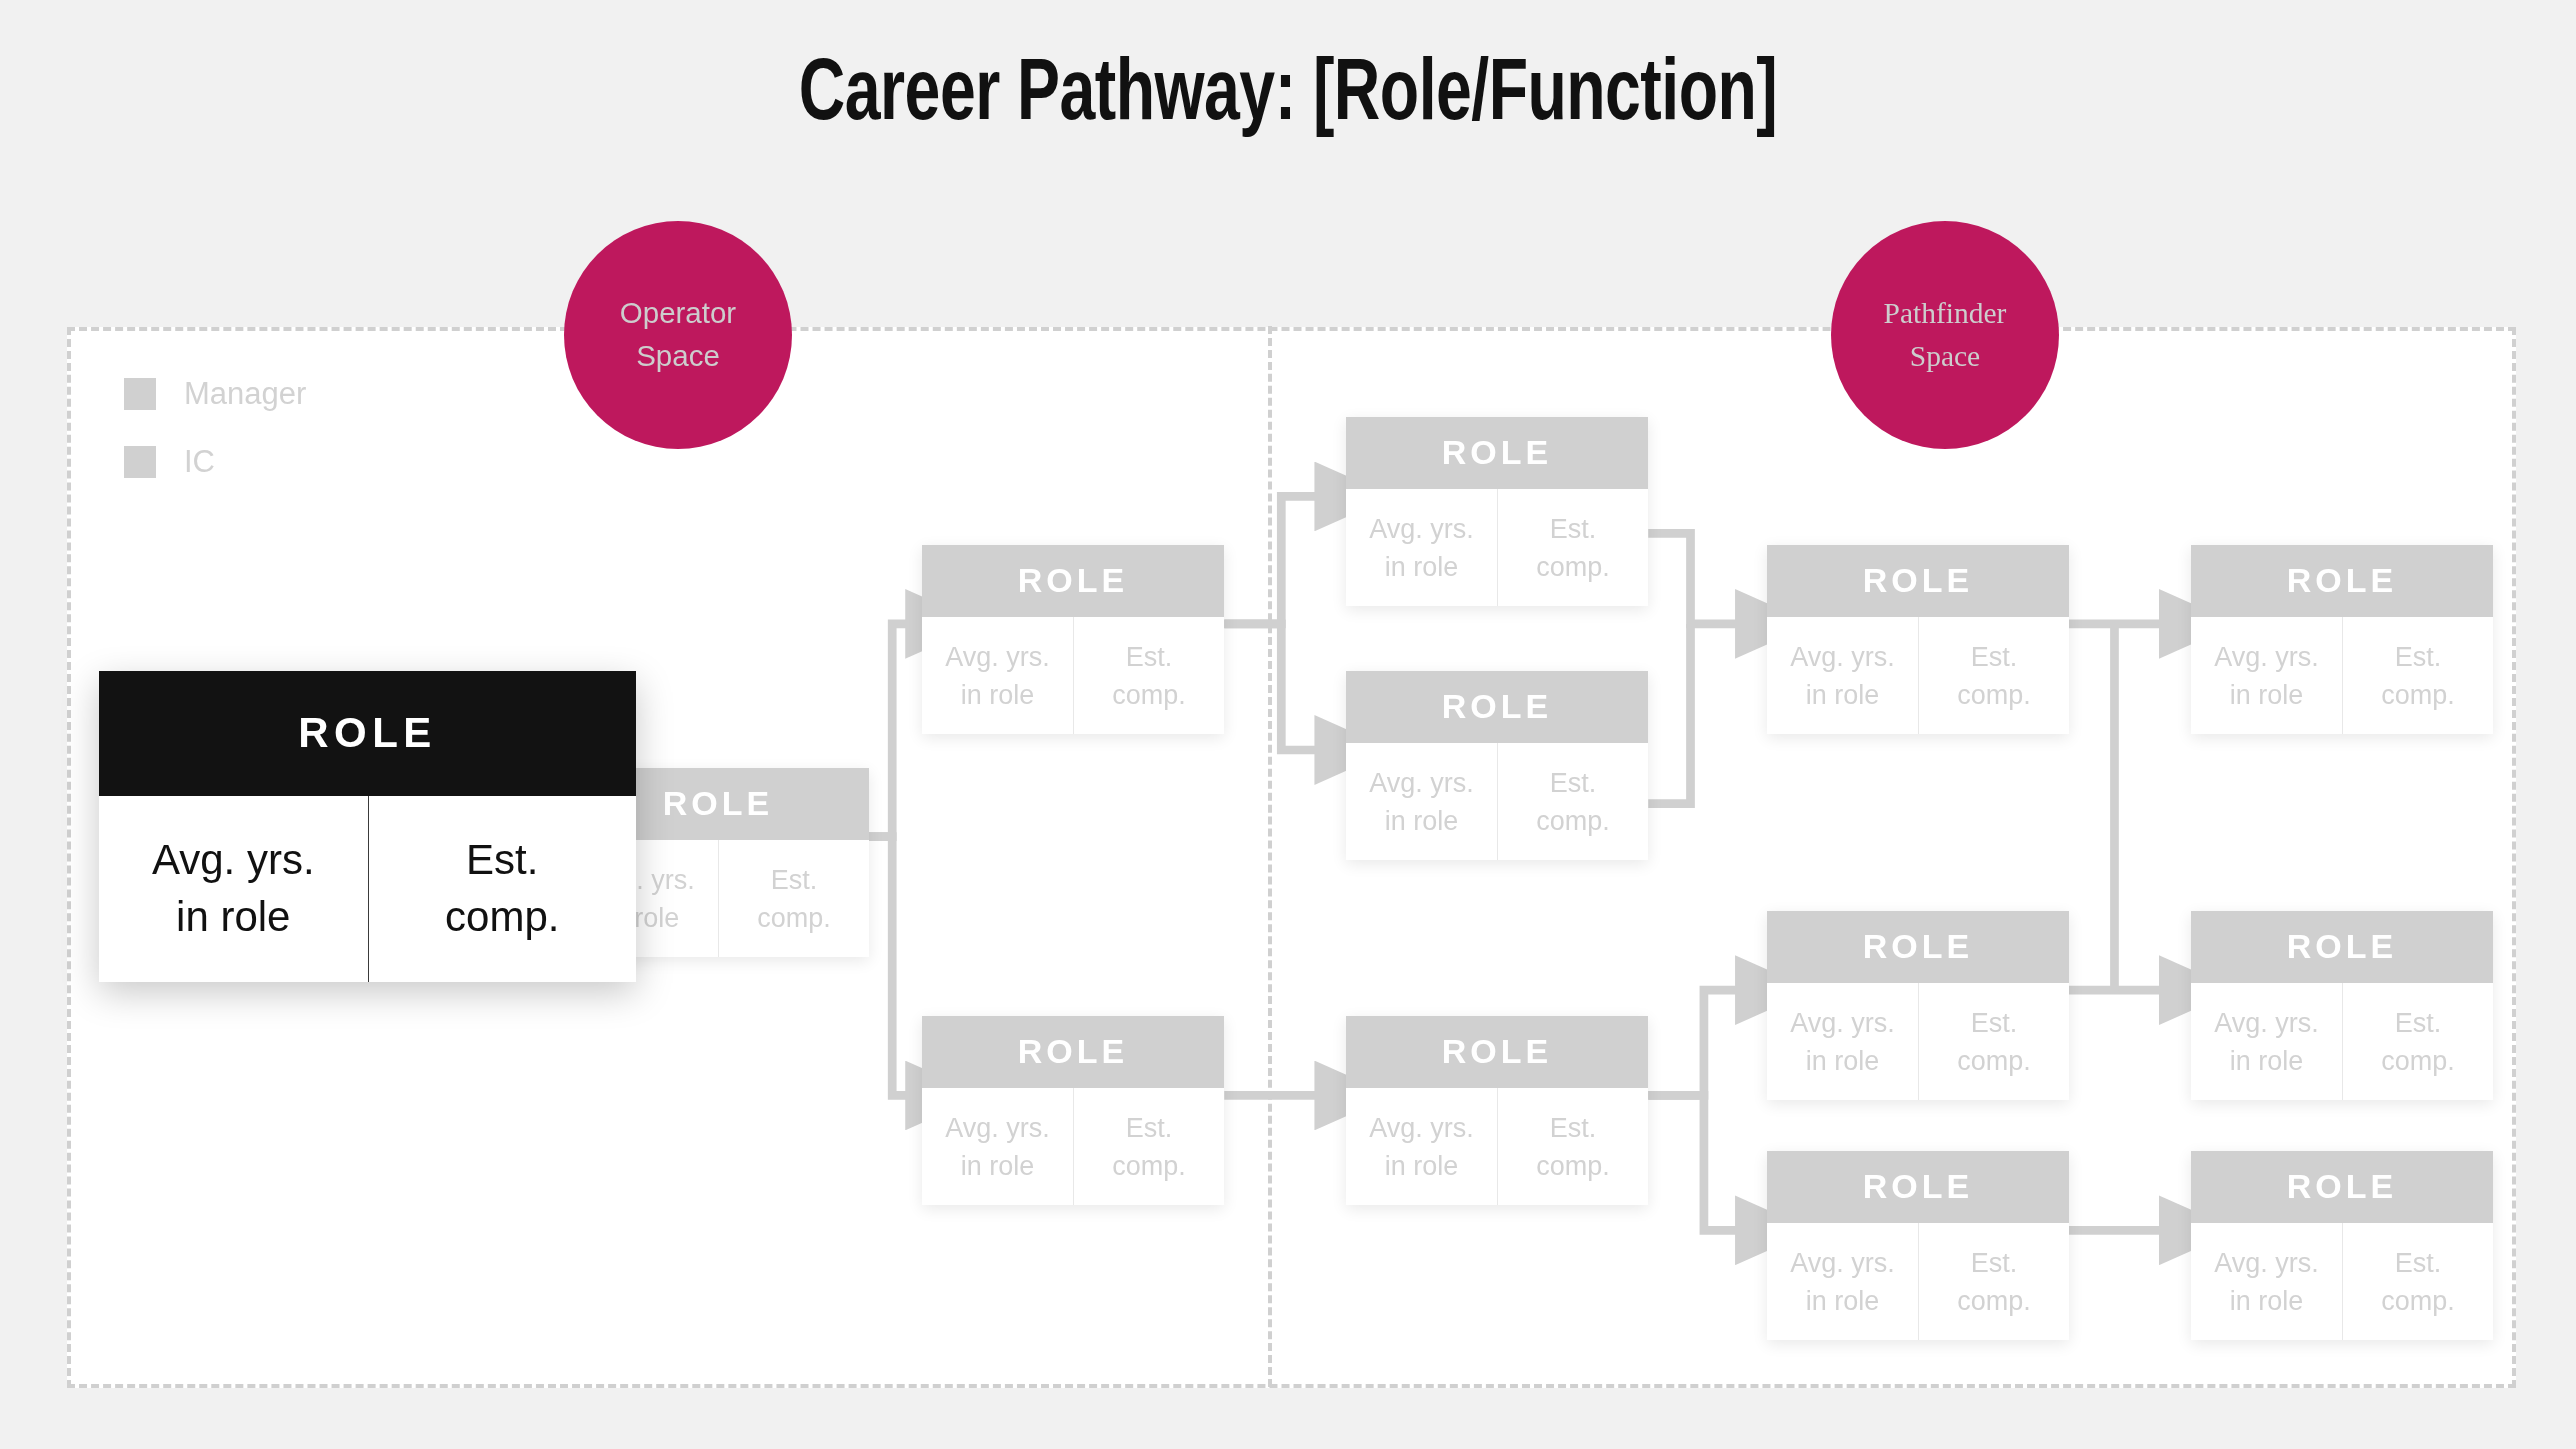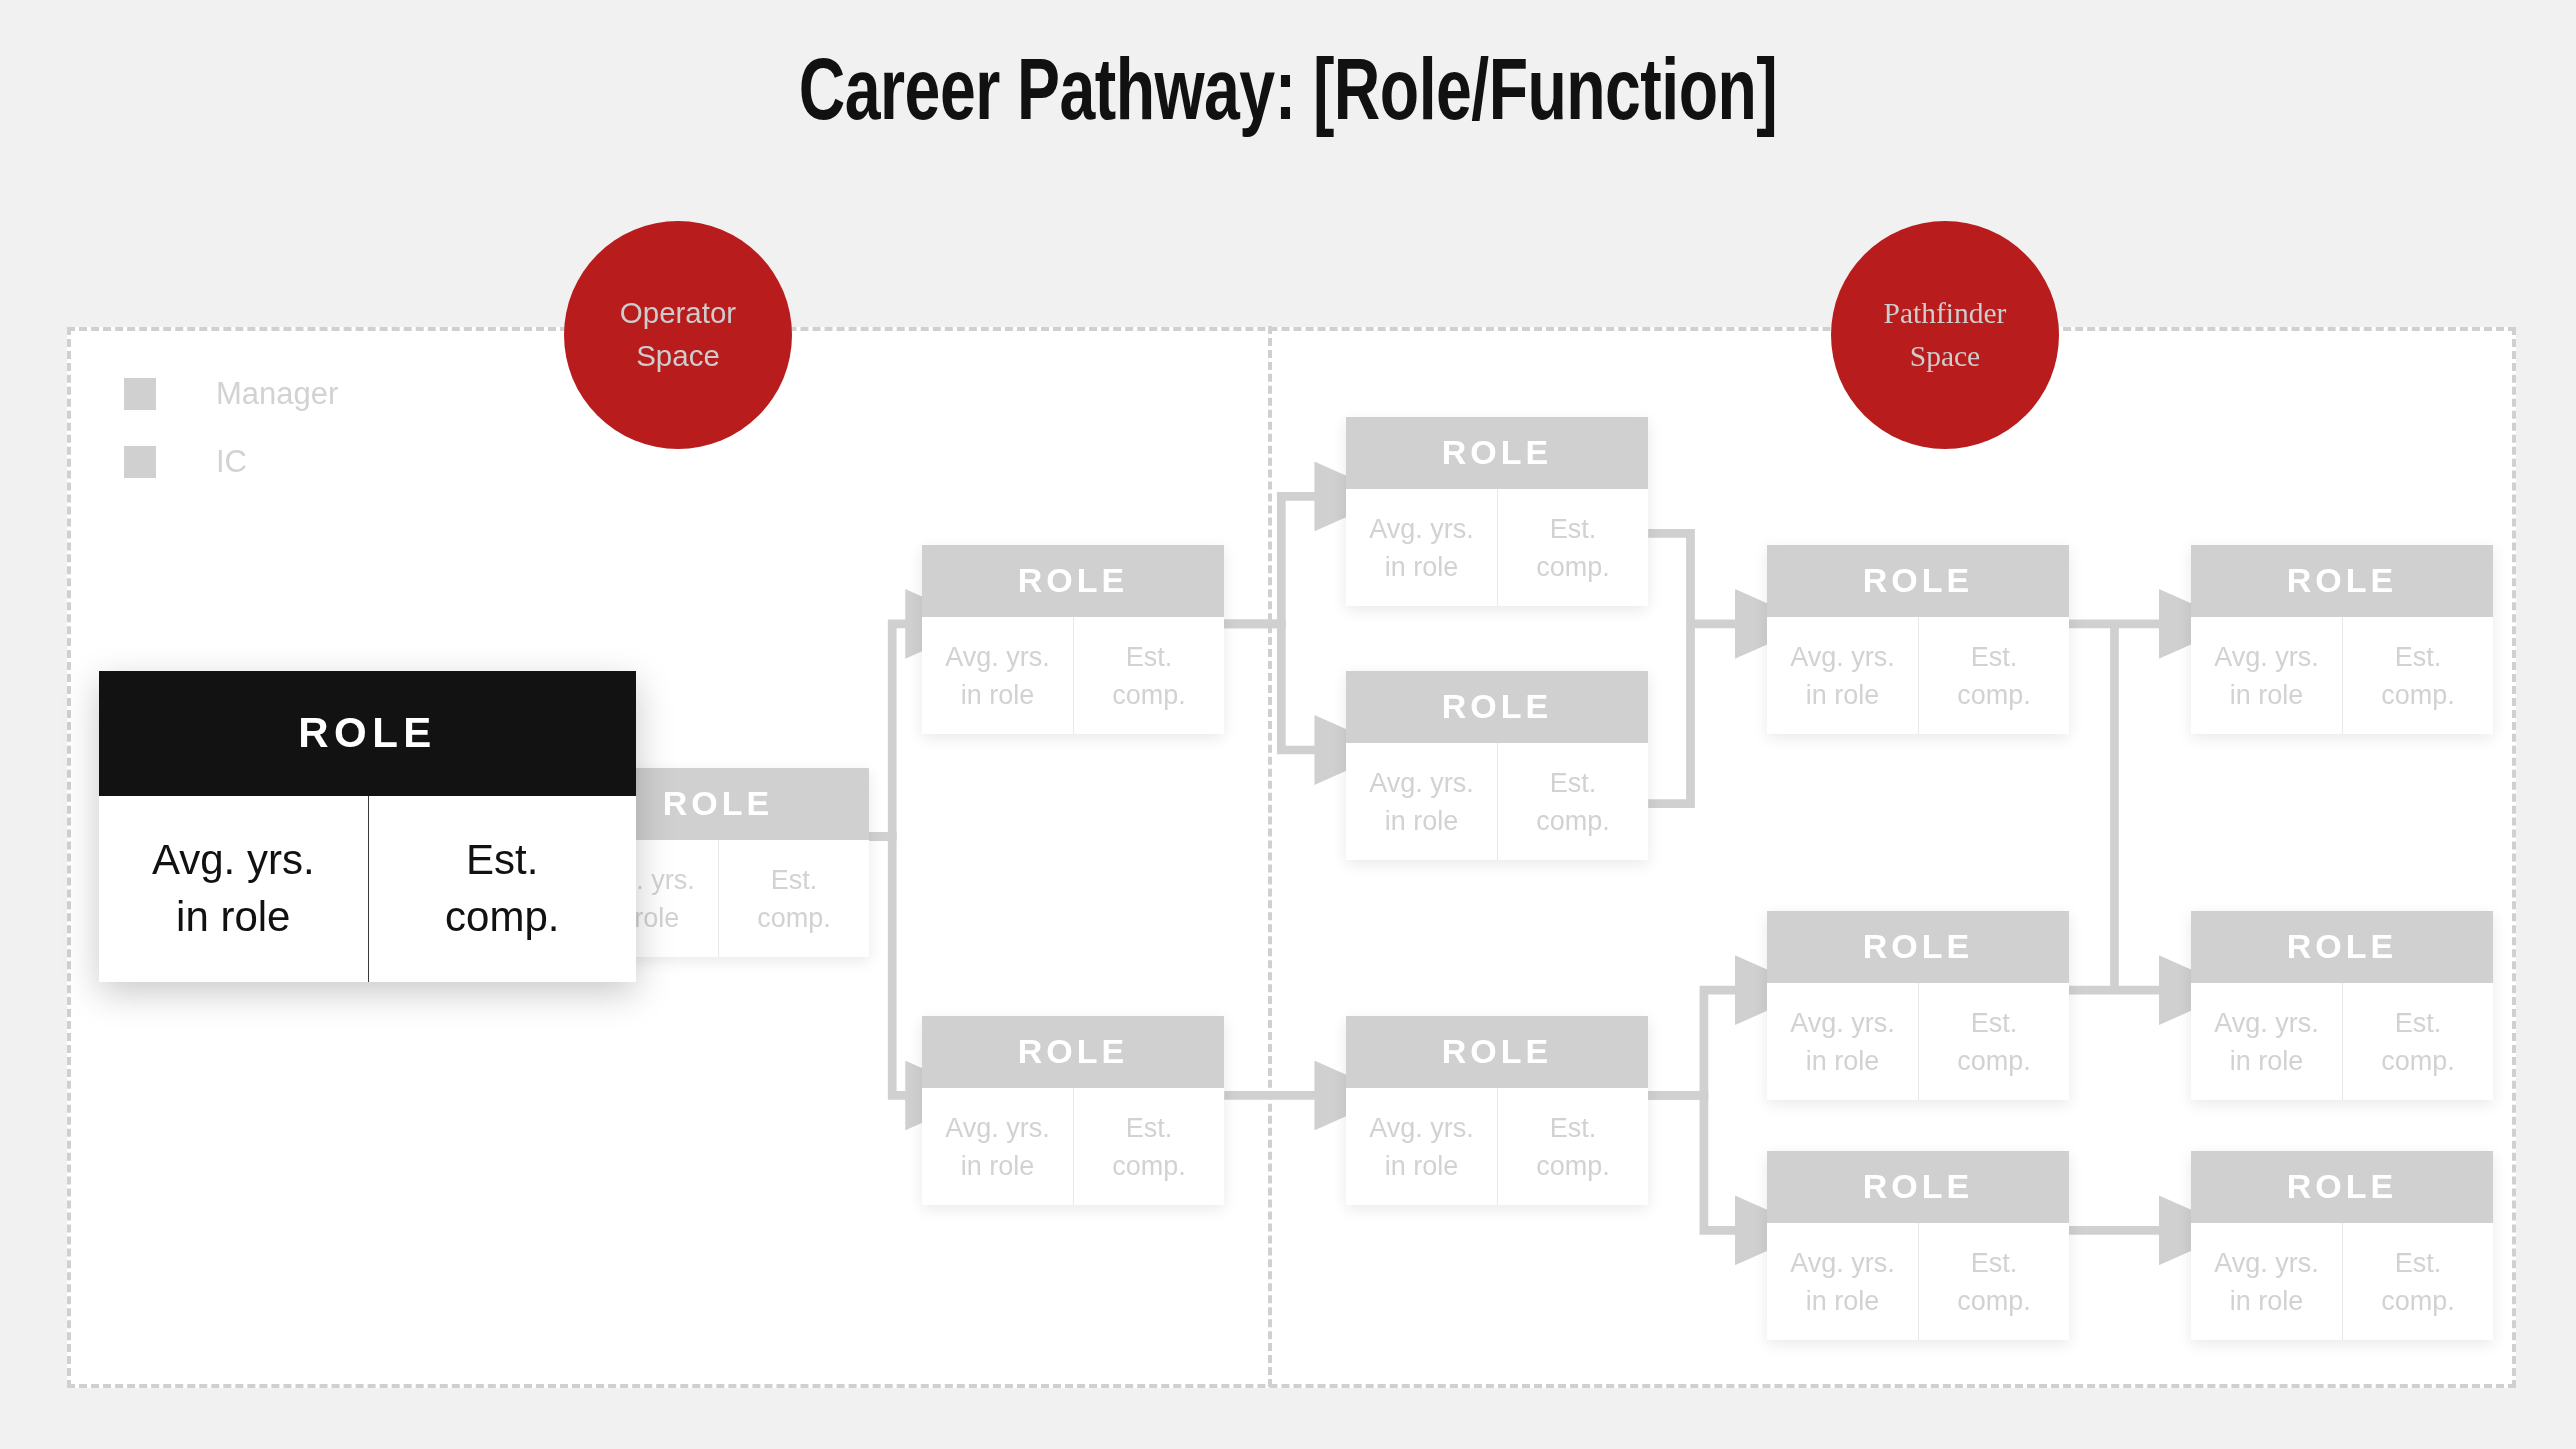--- a/index.html
+++ b/index.html
@@ -50,21 +50,21 @@
     height: 1061px;
     border-left: 4.7px dashed #d0d0d0;
   }
 
   
   .space-badge {
     position: absolute;
     width: 228px;
     height: 228px;
     border-radius: 50%;
-    background: #b91c1c;
+    background: #be185d;
     display: flex;
     flex-direction: column;
     align-items: center;
     justify-content: center;
     font-size: 29.5px;
     line-height: 1.45;
     color: #cdcdcd;
     text-align: center;
     z-index: 6;
   }
@@ -86,21 +86,20 @@
   .legend-swatch {
     width: 32px;
     height: 32px;
     background: #d0d0d0;
     margin-right: 28px;
     flex: none;
   }
   .legend-label {
     font-size: 31px;
     color: #d2d2d2;
-    margin-left: 32px;
   }
 
   
   .role-card {
     position: absolute;
     width: 302px;
     background: #ffffff;
     box-shadow: 0 4px 14.8px rgba(0,0,0,0.09);
     z-index: 3;
   }

